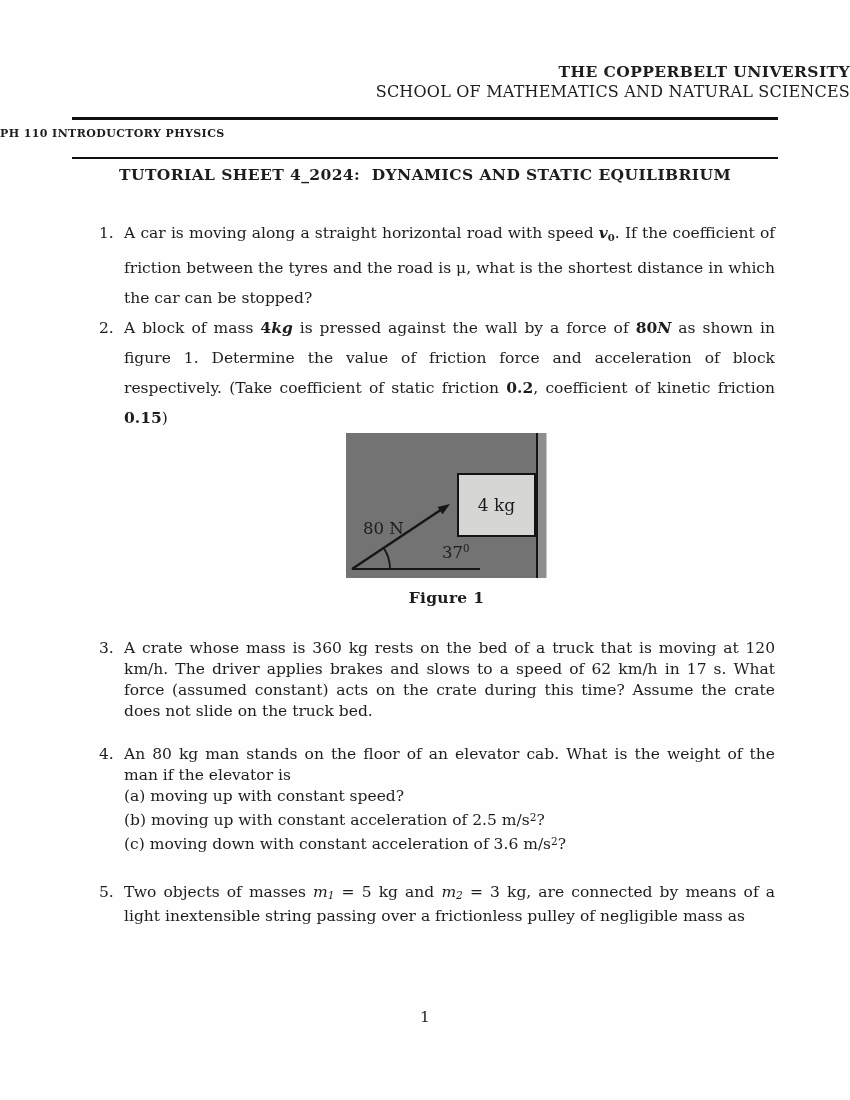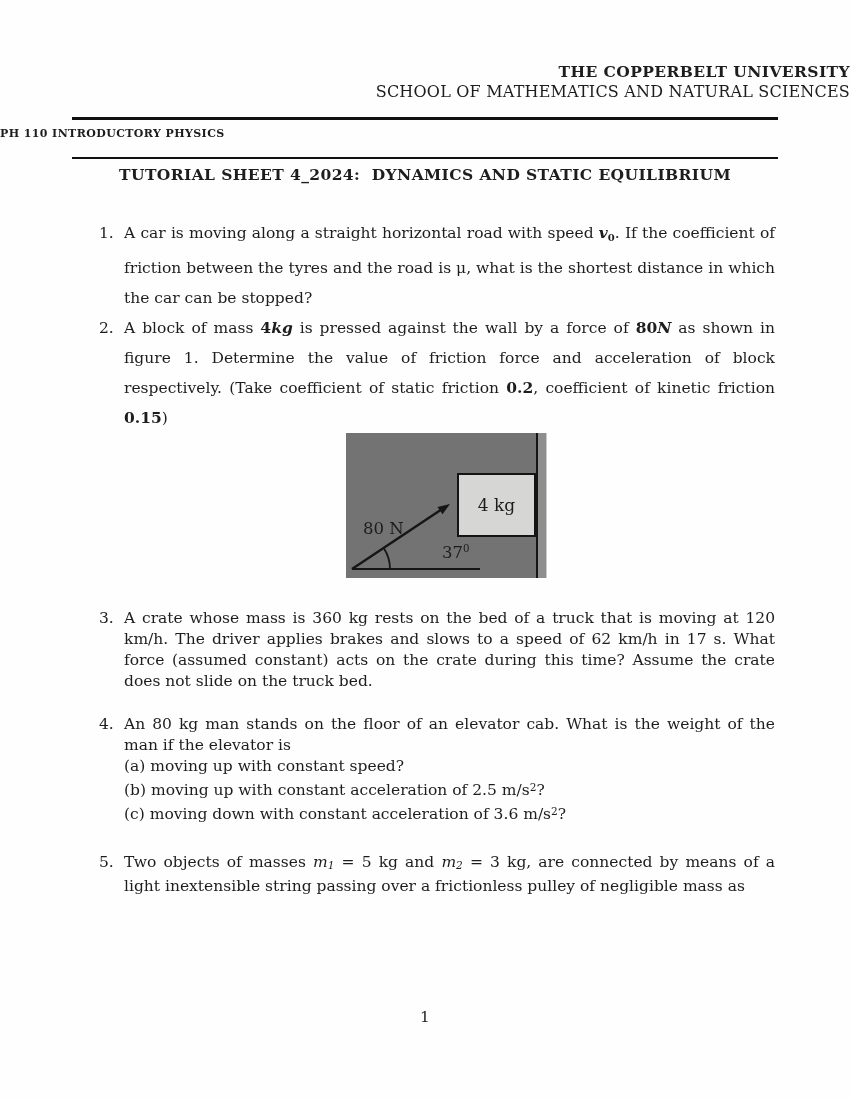--- a/index.html
+++ b/index.html
@@ -106,20 +106,21 @@
           <line x1="6" y1="136" x2="95" y2="76.8" stroke="#161616" stroke-width="2.4"></line>
           <polygon points="104,71 96.5,81.3 91.5,73.9" fill="#161616"></polygon>
         </svg>
         <div class="fig-wall" style="background: rgb(142, 142, 142);"></div>
         <div class="fig-block" style="background: rgb(214, 214, 213);">
           <span>4 kg</span>
         </div>
         <div class="lbl-force">80 N</div>
         <div class="lbl-angle"><span>37</span><sup>0</sup></div>
       </div>
+      <div class="fig-caption">Figure 1</div>
     </div>
 
     <div class="q q-tight q3">
       <div class="qnum">3.</div>
       <div class="qbody"><span>A crate whose mass is 360 kg rests on the bed of a truck that is moving at 120 km/h. The driver applies brakes and slows to a speed of 62 km/h in 17 s. What force (assumed constant) acts on the crate during this time? Assume the crate does not slide on the truck bed.</span></div>
     </div>
 
     <div class="q q-tight q4">
       <div class="qnum">4.</div>
       <div class="qbody">

